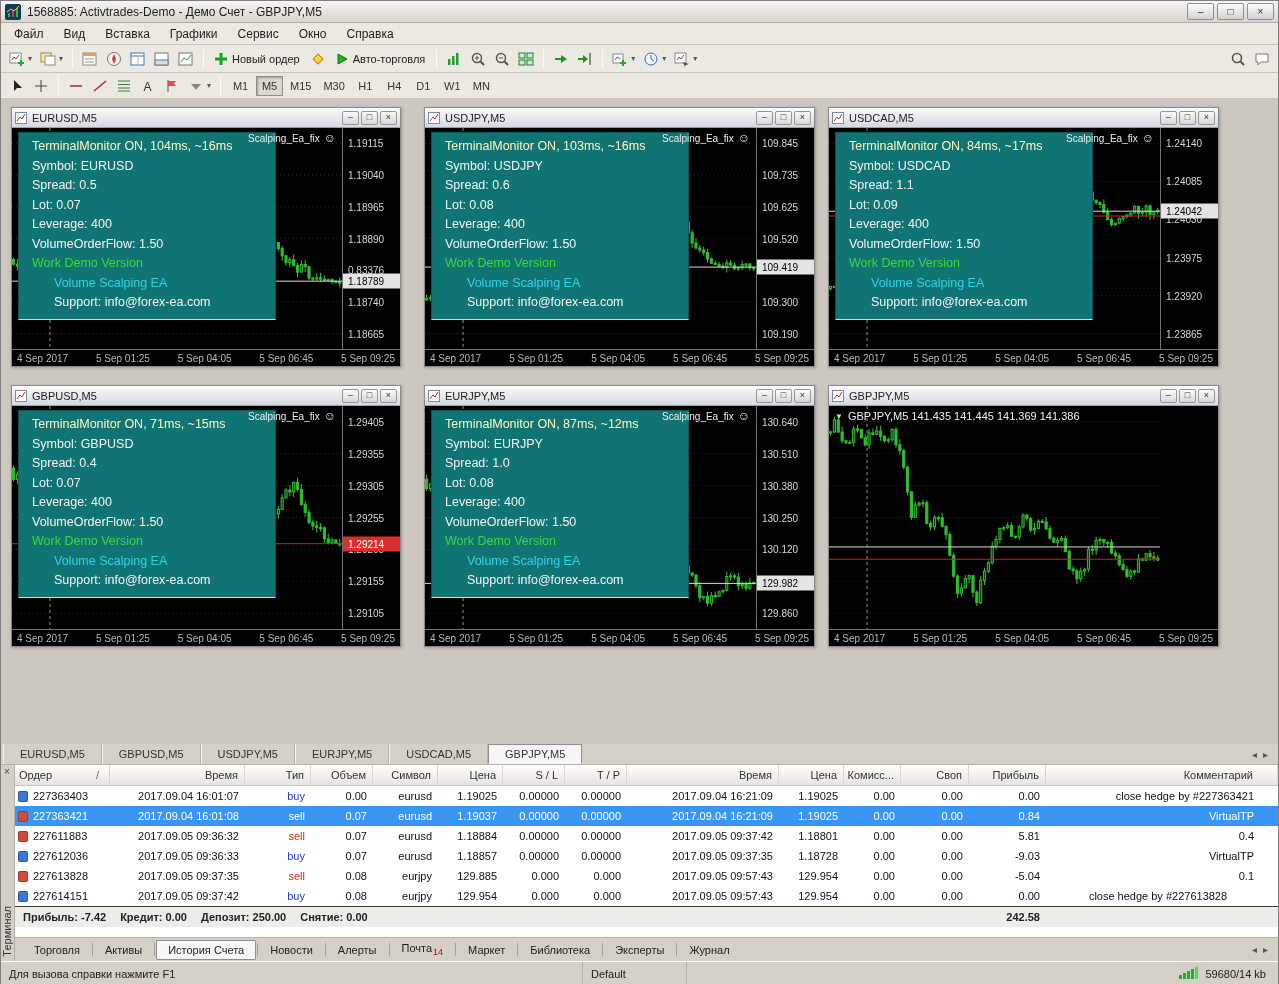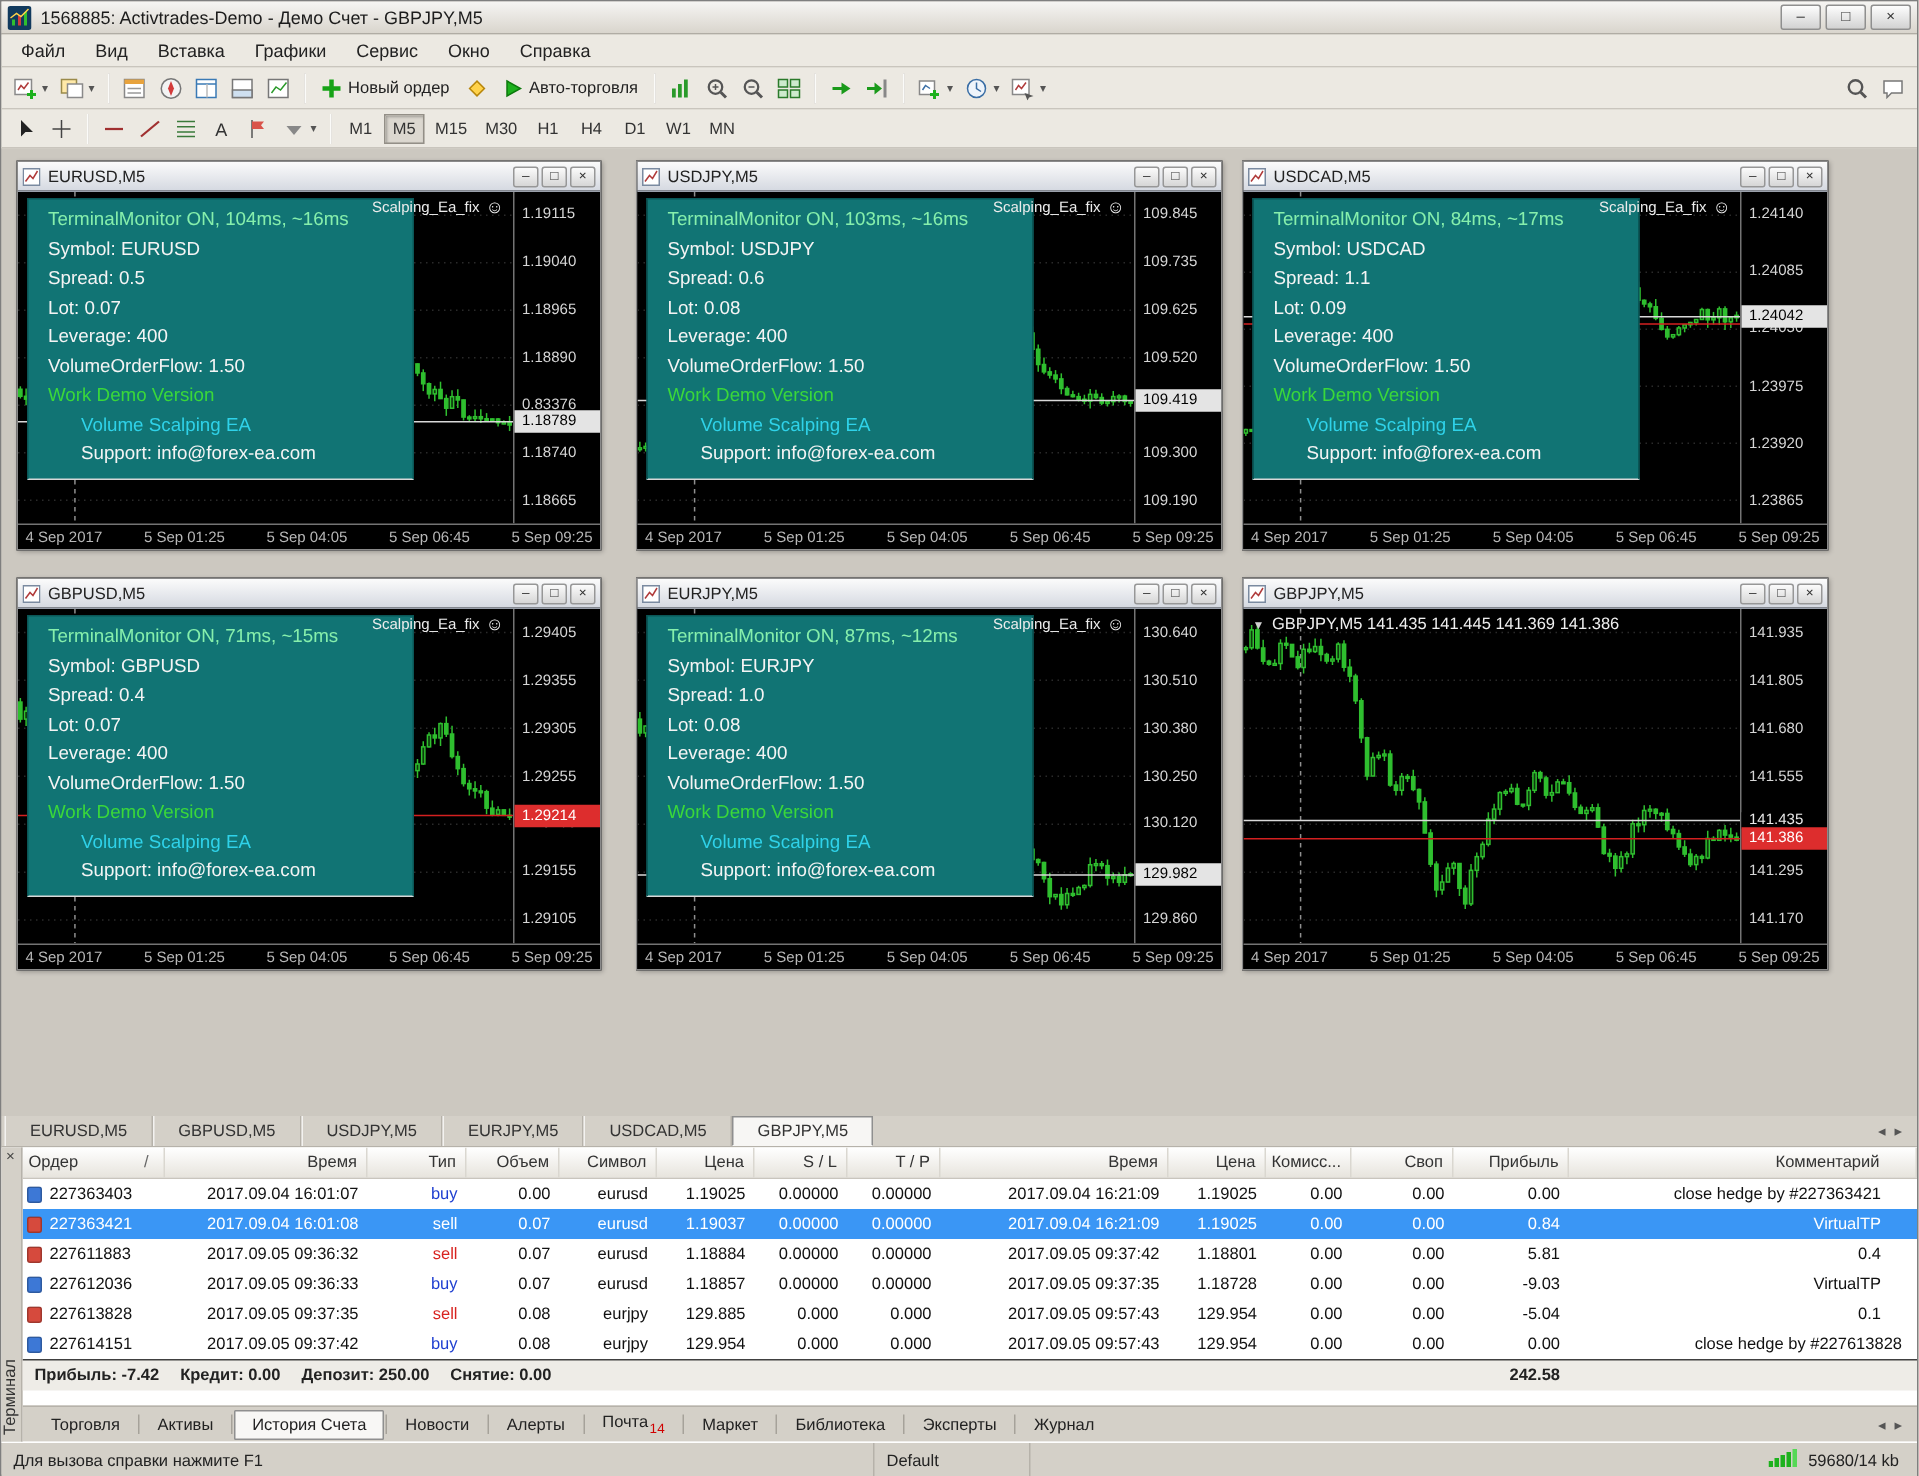--- a/index.html
+++ b/index.html
@@ -60,21 +60,21 @@
   .bid-red { background:#dd2d2d; color:#fff; }
   .ask-label { position:absolute; left:0; right:0; padding-left:5px; font-size:10px; color:#e9e9e9;
     background:#000; transform:translateY(-50%); z-index:2; }
   .time-axis { position:absolute; left:0; bottom:0; height:17px; border-top:1px solid #747474; background:#000;
     display:flex; justify-content:space-between; align-items:center; padding:0 5px; z-index:4; }
   .time-label { font-size:10px; color:#b8b8b8; white-space:nowrap; }
   .ea-overlay { position:absolute; left:6px; top:4px; width:258px; background:#117474; border:1px solid #0a5656;
     border-bottom-color:#d8d8d8; padding:4px 0 6px 13px; z-index:5; }
   .ea-line { font-size:12.5px; line-height:19.5px; white-space:nowrap; }
   .ea-line.indent { padding-left:22px; }
-  .c-cyan { color:#86efac; } .c-white { color:#f4f4f4; } .c-green { color:#3ad83a; } .c-teal { color:#2fd2e9; }
+  .c-cyan { color:#fef9c3; } .c-white { color:#f4f4f4; } .c-green { color:#3ad83a; } .c-teal { color:#2fd2e9; }
   .ea-badge { position:absolute; top:3px; z-index:6; display:flex; align-items:center; gap:4px;
     font-size:10px; color:#ececec; }
   .smiley { font-size:12px; color:#f2f2f2; }
   .ohlc { position:absolute; left:6px; top:4px; z-index:6; font-size:11px; color:#efefef; display:flex; gap:5px; align-items:center; }
   .dd-mini { font-size:8px; color:#cfcfcf; }
 
   
   .chart-tabs { height:21px; flex:0 0 21px; background:#d4d0c8; border-bottom:1px solid #b6b2aa;
     display:flex; align-items:stretch; padding-left:2px; }
   .chart-tab { display:flex; align-items:center; padding:0 16px; font-size:11px; color:#333;
@@ -1768,31 +1768,20 @@
               <rect x="316.10465116279073" y="147.58171711456845" width="2.148837209302326" height="6.626780636597966" fill="#0d3a0d" stroke="#2fbf2f" stroke-width="1"></rect>
               <line x1="321.0279069767442" y1="144.07698028835605" x2="321.0279069767442" y2="154.96527216006425" stroke="#2fbf2f" stroke-width="1"></line>
               <rect x="319.95348837209303" y="147.58171711456845" width="2.148837209302326" height="3.1467006922403504" fill="#2fbf2f" stroke="#2fbf2f" stroke-width="1"></rect>
               <line x1="324.8767441860465" y1="145.81729216983618" x2="324.8767441860465" y2="155.50347619087057" stroke="#2fbf2f" stroke-width="1"></line>
               <rect x="323.80232558139534" y="150.7284178068088" width="2.148837209302326" height="1.361472590787253" fill="#2fbf2f" stroke="#2fbf2f" stroke-width="1"></rect>
               <line x1="328.72558139534885" y1="148.96749604741575" x2="328.72558139534885" y2="154.77590865548316" stroke="#2fbf2f" stroke-width="1"></line>
               <rect x="327.6511627906977" y="152.08989039759604" width="2.148837209302326" height="2.0791555848337318" fill="#2fbf2f" stroke="#2fbf2f" stroke-width="1"></rect>
               <line x1="0" y1="153.24035294117547" x2="331" y2="153.24035294117547" stroke="#d42020" stroke-width="1"></line>
               <line x1="0" y1="140.95640522875576" x2="331" y2="140.95640522875576" stroke="#d9d9d9" stroke-width="1"></line>
             </svg></div>
-          <div class="scale" style="height: 223px;">
-            <span class="scale-label" style="top: 15.61px;">141.935</span>
-            <span class="scale-label" style="top: 47.5733px;">141.805</span>
-            <span class="scale-label" style="top: 79.5367px;">141.680</span>
-            <span class="scale-label" style="top: 111.5px;">141.555</span>
-            <span class="scale-label" style="top: 143.463px;">141.430</span>
-            <span class="scale-label" style="top: 175.427px;">141.295</span>
-            <span class="scale-label" style="top: 207.39px;">141.170</span>
-            <span class="ask-label" style="top: 140.956px;">141.435</span>
-            <span class="bid-box bid-red" style="top: 153.24px;">141.386</span>
-          </div>
           <div class="time-axis" style="width: 389px;">
             <span class="time-label">4 Sep 2017</span>
             <span class="time-label">5 Sep 01:25</span>
             <span class="time-label">5 Sep 04:05</span>
             <span class="time-label">5 Sep 06:45</span>
             <span class="time-label">5 Sep 09:25</span>
           </div>
           <div class="ohlc">
             <span class="dd-mini">▼</span>
             <span>GBPJPY,M5 141.435 141.445 141.369 141.386</span>
@@ -1971,21 +1960,21 @@
             <div class="t-cell" style="width: 62px;">0.08</div>
             <div class="t-cell" style="width: 65px;">eurjpy</div>
             <div class="t-cell" style="width: 65px;">129.954</div>
             <div class="t-cell" style="width: 62px;">0.000</div>
             <div class="t-cell" style="width: 62px;">0.000</div>
             <div class="t-cell" style="width: 152px;">2017.09.05 09:57:43</div>
             <div class="t-cell" style="width: 65px;">129.954</div>
             <div class="t-cell" style="width: 57px;">0.00</div>
             <div class="t-cell" style="width: 68px;">0.00</div>
             <div class="t-cell" style="width: 77px;">0.00</div>
-            <div class="t-cell" style="flex: 1 1 0%; padding-right: 10px;">close hedge by #227613828</div>
+            <div class="t-cell" style="flex: 1 1 0%; padding-right: 10px; text-align: center;">close hedge by #227613828</div>
           </div>
         </div>
       <div class="t-summary" id="tSummary">
           <span class="sum-seg">Прибыль: -7.42</span>
           <span class="sum-seg">Кредит: 0.00</span>
           <span class="sum-seg">Депозит: 250.00</span>
           <span class="sum-seg">Снятие: 0.00</span>
           <span class="sum-profit">242.58</span>
         </div>
       <div class="term-filler"></div>

